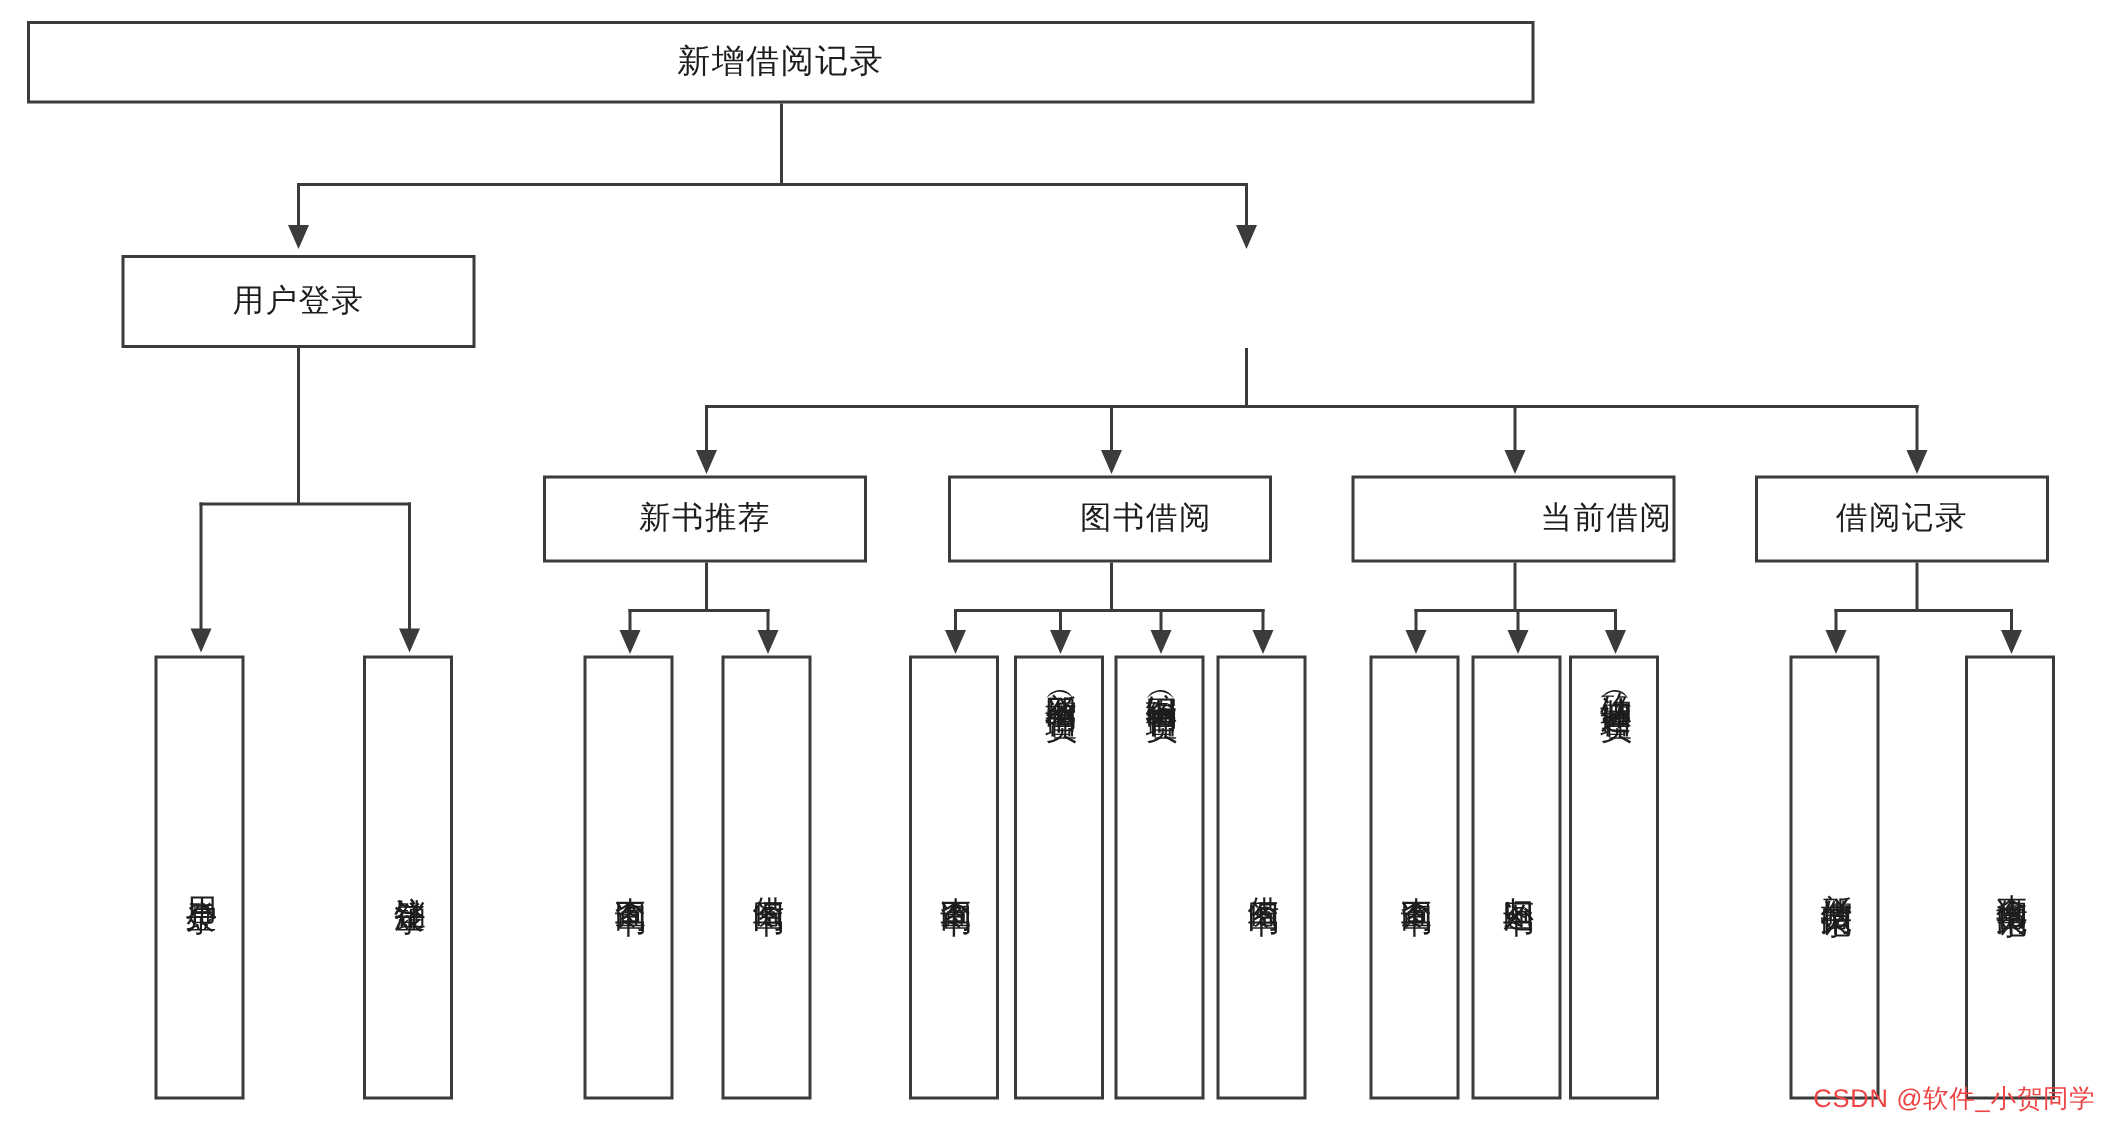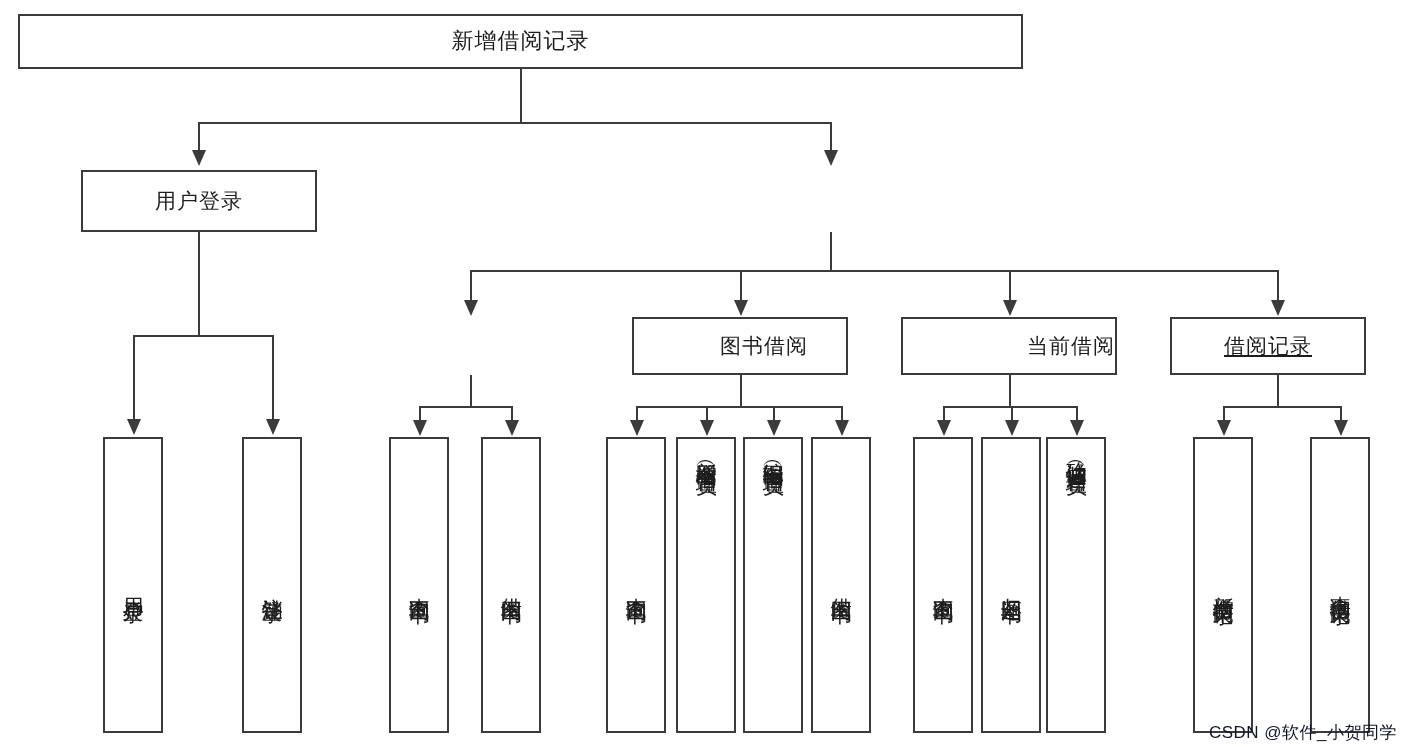--- a/index.html
+++ b/index.html
@@ -71,21 +71,21 @@
     border-right: 7px solid transparent;
     border-top: 16px solid #3b3b3b;
   }
 
   
   #watermark {
     position: absolute;
     right: 8px;
     bottom: 3px;
     font-size: 17px;
-    color: #0f172a;
+    color: #ef4444;
     white-space: nowrap;
     letter-spacing: 0.5px;
   }
 </style>
 </head>
 <body>
 
 <div id="canvas">
 
   <div class="node horiz root" style="left:18px; top:14px; width:1005px; height:55px;">
@@ -120,27 +120,30 @@
 
   <div class="conn v" style="left:740px; top:270px; height:32px;"></div>
   <div class="arrow" style="left:734px; top:300px;"></div>
 
   <div class="conn v" style="left:1009px; top:270px; height:32px;"></div>
   <div class="arrow" style="left:1003px; top:300px;"></div>
 
   <div class="conn v" style="left:1277px; top:270px; height:32px;"></div>
   <div class="arrow" style="left:1271px; top:300px;"></div>
 
+  <div class="node horiz" style="left:362px; top:317px; width:216px; height:58px;">
+    <span>新书推荐</span>
+  </div>
   <div class="node horiz" style="left:632px; top:317px; width:216px; height:58px;padding-left:48px;">
     <span>图书借阅</span>
   </div>
   <div class="node horiz" style="left:901px; top:317px; width:216px; height:58px;justify-content:flex-end;">
     <span>当前借阅</span>
   </div>
-  <div class="node horiz" style="left:1170px; top:317px; width:196px; height:58px;text-decoration:underline;">
+  <div class="node horiz" style="left:1170px; top:317px; width:196px; height:58px;">
     <span>借阅记录</span>
   </div>
 
   <div class="conn v" style="left:470px; top:375px; height:33px;"></div>
   <div class="conn h" style="left:419px; top:406px; width:94px;"></div>
   <div class="conn v" style="left:419px; top:406px; height:16px;"></div>
   <div class="arrow" style="left:413px; top:420px;"></div>
   <div class="conn v" style="left:511px; top:406px; height:16px;"></div>
   <div class="arrow" style="left:505px; top:420px;"></div>
 

